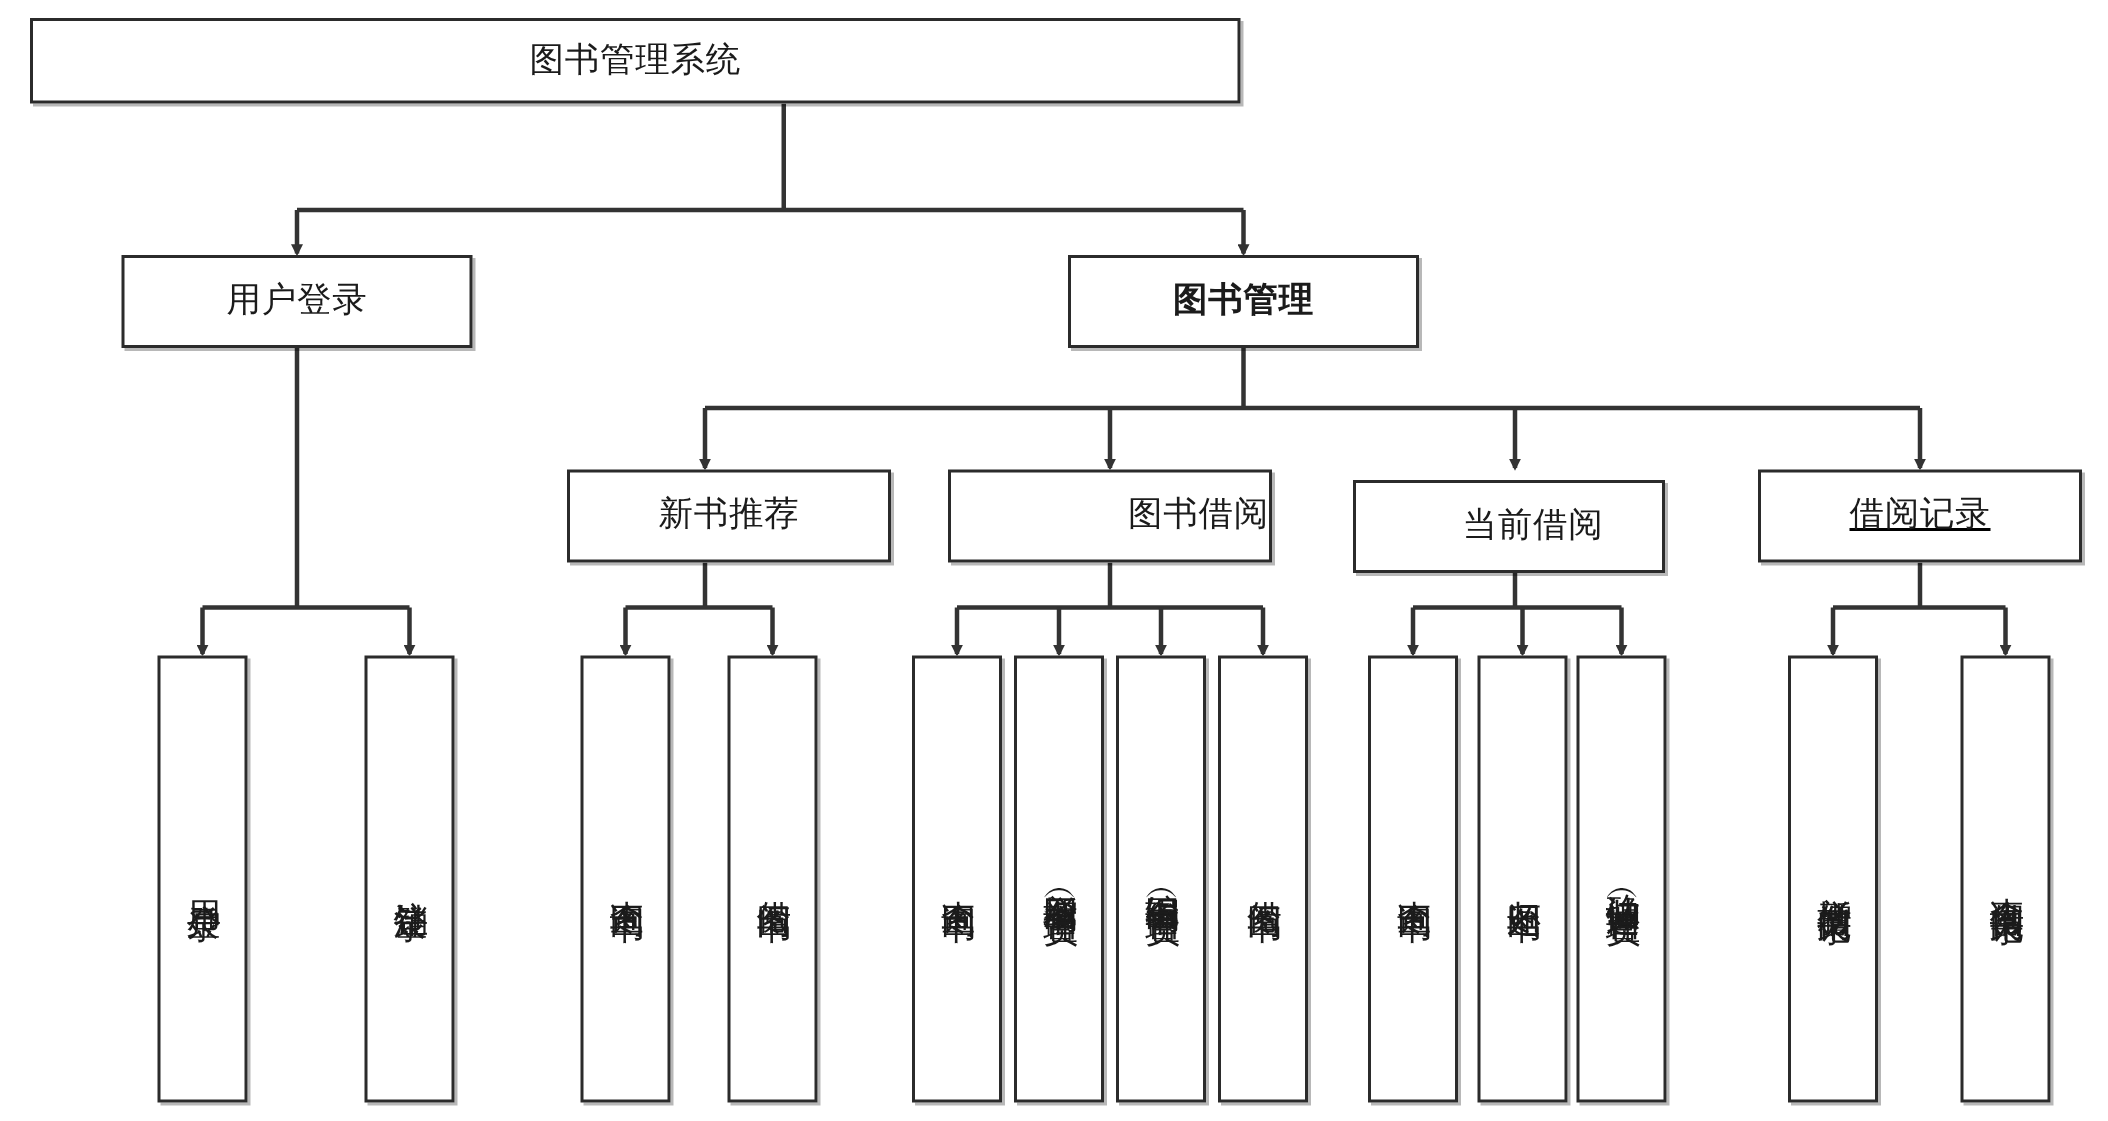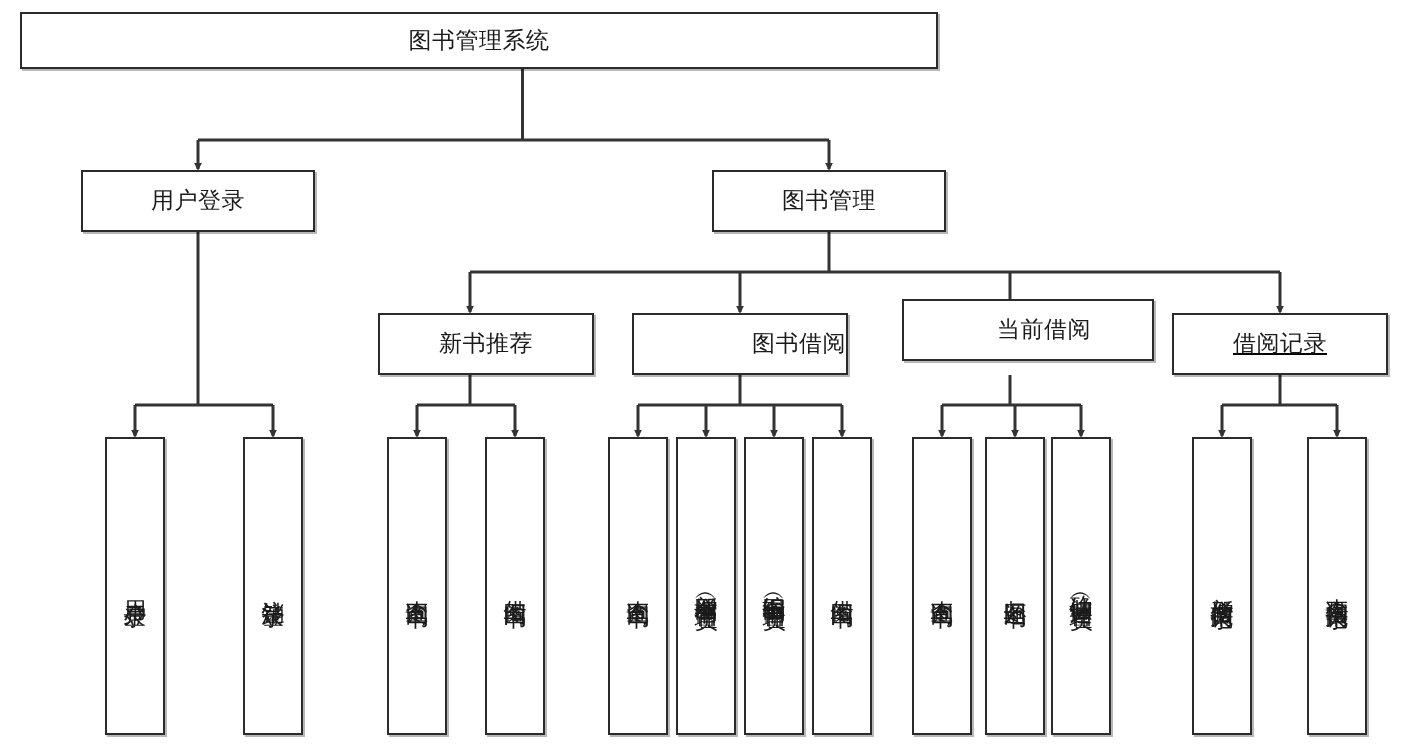--- a/index.html
+++ b/index.html
@@ -113,36 +113,36 @@
       <line x1="942" y1="405" x2="942" y2="436" stroke="#333333" stroke-width="3" marker-end="url(#arrowhead)"></line>
       <line x1="1015" y1="405" x2="1015" y2="436" stroke="#333333" stroke-width="3" marker-end="url(#arrowhead)"></line>
       <line x1="1081" y1="405" x2="1081" y2="436" stroke="#333333" stroke-width="3" marker-end="url(#arrowhead)"></line>
       <line x1="1280" y1="375" x2="1280" y2="405" stroke="#333333" stroke-width="3"></line>
       <line x1="1222" y1="405" x2="1337" y2="405" stroke="#333333" stroke-width="3"></line>
       <line x1="1222" y1="405" x2="1222" y2="436" stroke="#333333" stroke-width="3" marker-end="url(#arrowhead)"></line>
       <line x1="1337" y1="405" x2="1337" y2="436" stroke="#333333" stroke-width="3" marker-end="url(#arrowhead)"></line>
     </svg>
 
   <div id="node-layer">
-      <div class="node-box horiz" style="left: 20px; top: 12px; width: 918px; height: 57px;">
+      <div class="node-box horiz" style="left: 20px; top: 12px; width: 807px; height: 57px;">
         <span class="node-label">图书管理系统</span>
       </div>
       <div class="node-box horiz" style="left: 81px; top: 170px; width: 234px; height: 62px;">
         <span class="node-label">用户登录</span>
       </div>
-      <div class="node-box horiz" style="left: 712px; top: 170px; width: 234px; height: 62px;">
+      <div class="node-box horiz" style="left: 712px; top: 170px; width: 234px; height: 62px; font-weight: bold;">
         <span class="node-label">图书管理</span>
       </div>
       <div class="node-box horiz" style="left: 378px; top: 313px; width: 216px; height: 62px;">
         <span class="node-label">新书推荐</span>
       </div>
       <div class="node-box horiz" style="left: 632px; top: 313px; width: 216px; height: 62px; justify-content: flex-end;">
         <span class="node-label">图书借阅</span>
       </div>
-      <div class="node-box horiz" style="left: 902px; top: 299px; width: 252px; height: 62px; padding-left: 32px;">
+      <div class="node-box horiz" style="left: 902px; top: 320px; width: 208px; height: 62px; padding-left: 32px;">
         <span class="node-label">当前借阅</span>
       </div>
       <div class="node-box horiz" style="left: 1172px; top: 313px; width: 216px; height: 62px; text-decoration: underline;">
         <span class="node-label">借阅记录</span>
       </div>
       <div class="node-box vert" style="left: 105px; top: 437px; width: 60px; height: 298px;">
         <span class="node-label">用户登录</span>
       </div>
       <div class="node-box vert" style="left: 243px; top: 437px; width: 60px; height: 298px;">
         <span class="node-label">注销登录</span>

